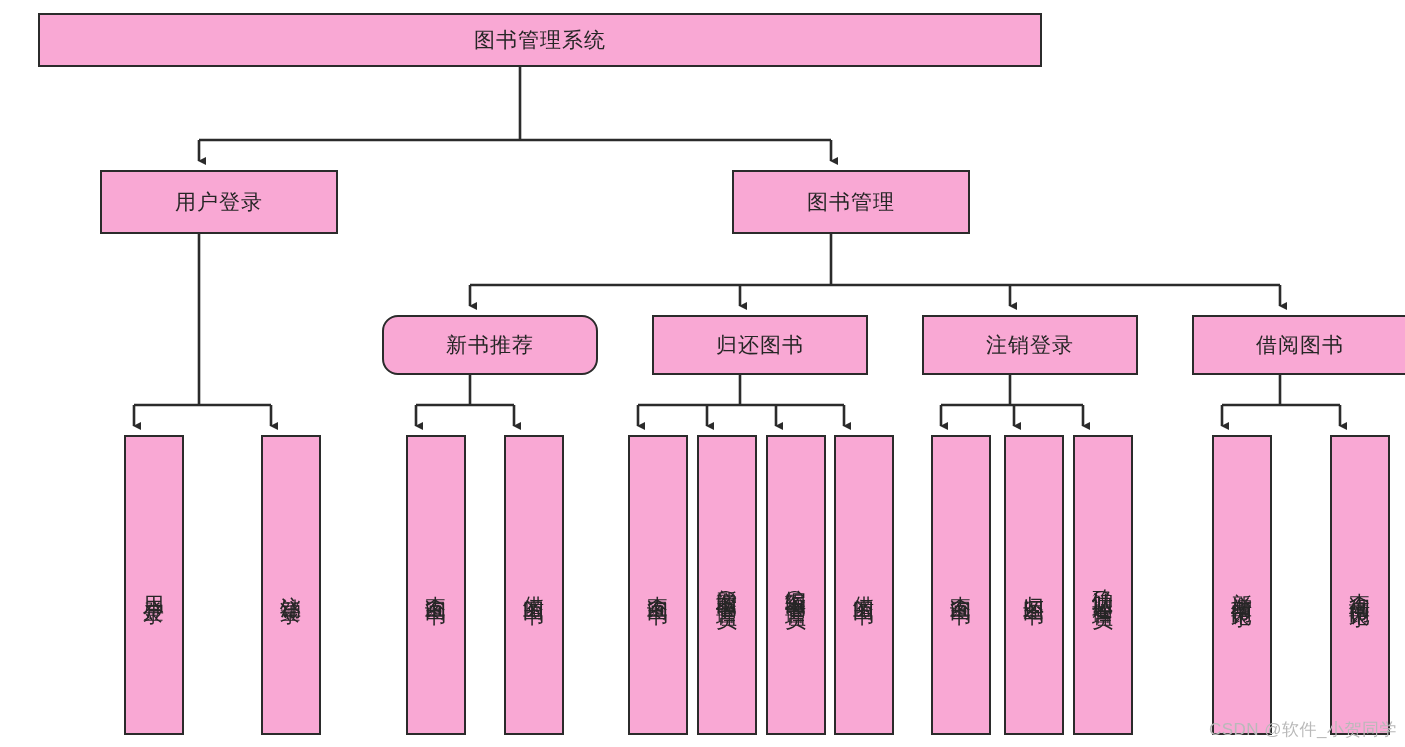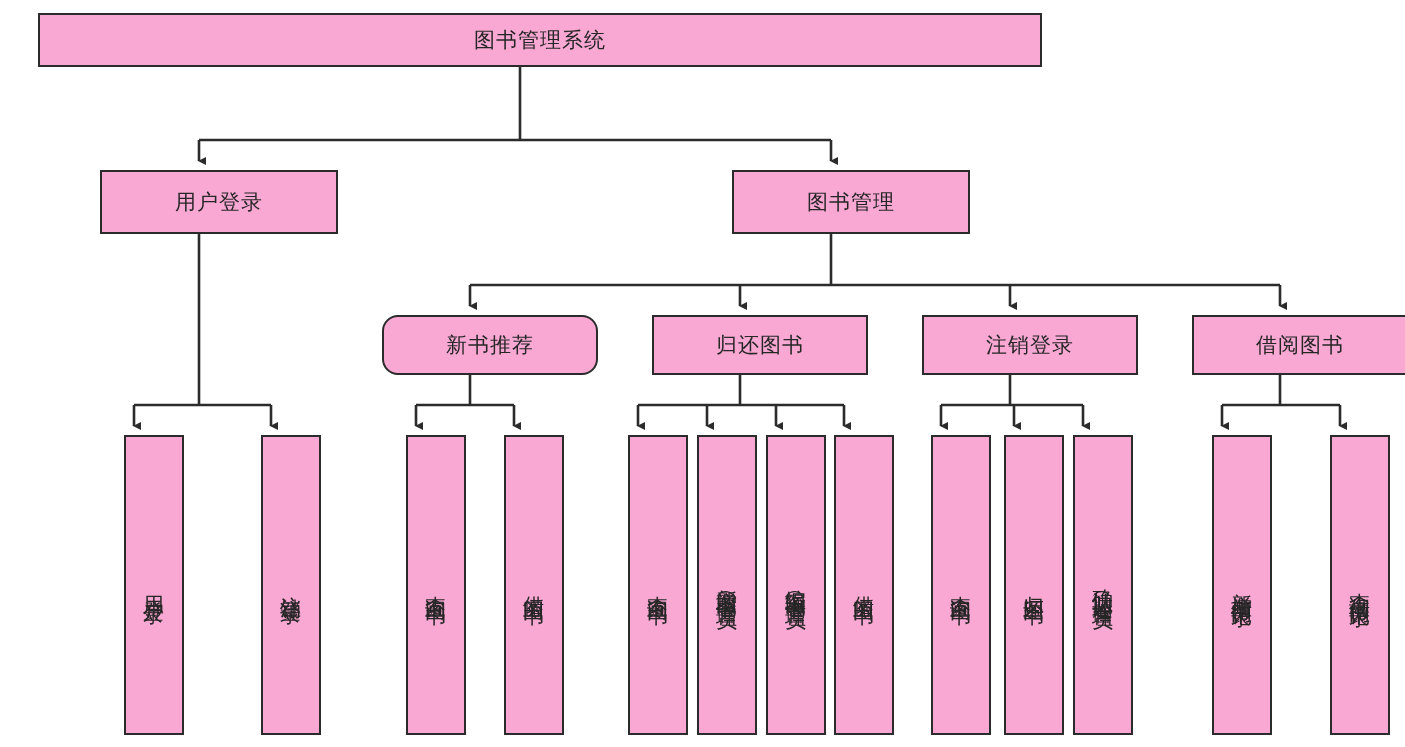--- a/index.html
+++ b/index.html
@@ -170,13 +170,14 @@
         <span class="node-label">确认归还（管理员）</span>
       </div>
       <div class="node vert" style="left: 1192px; top: 435px; width: 60px; height: 300px; border-color: rgb(43, 43, 43); color: rgb(38, 38, 38);">
         <span class="node-label">新增借阅记录</span>
       </div>
       <div class="node vert" style="left: 1310px; top: 435px; width: 60px; height: 300px; border-color: rgb(43, 43, 43); color: rgb(38, 38, 38);">
         <span class="node-label">查询借阅记录</span>
       </div>
     </div>
 
+  <div id="watermark">CSDN @软件_小贺同学</div>
 </div>
 
 </body></html>

